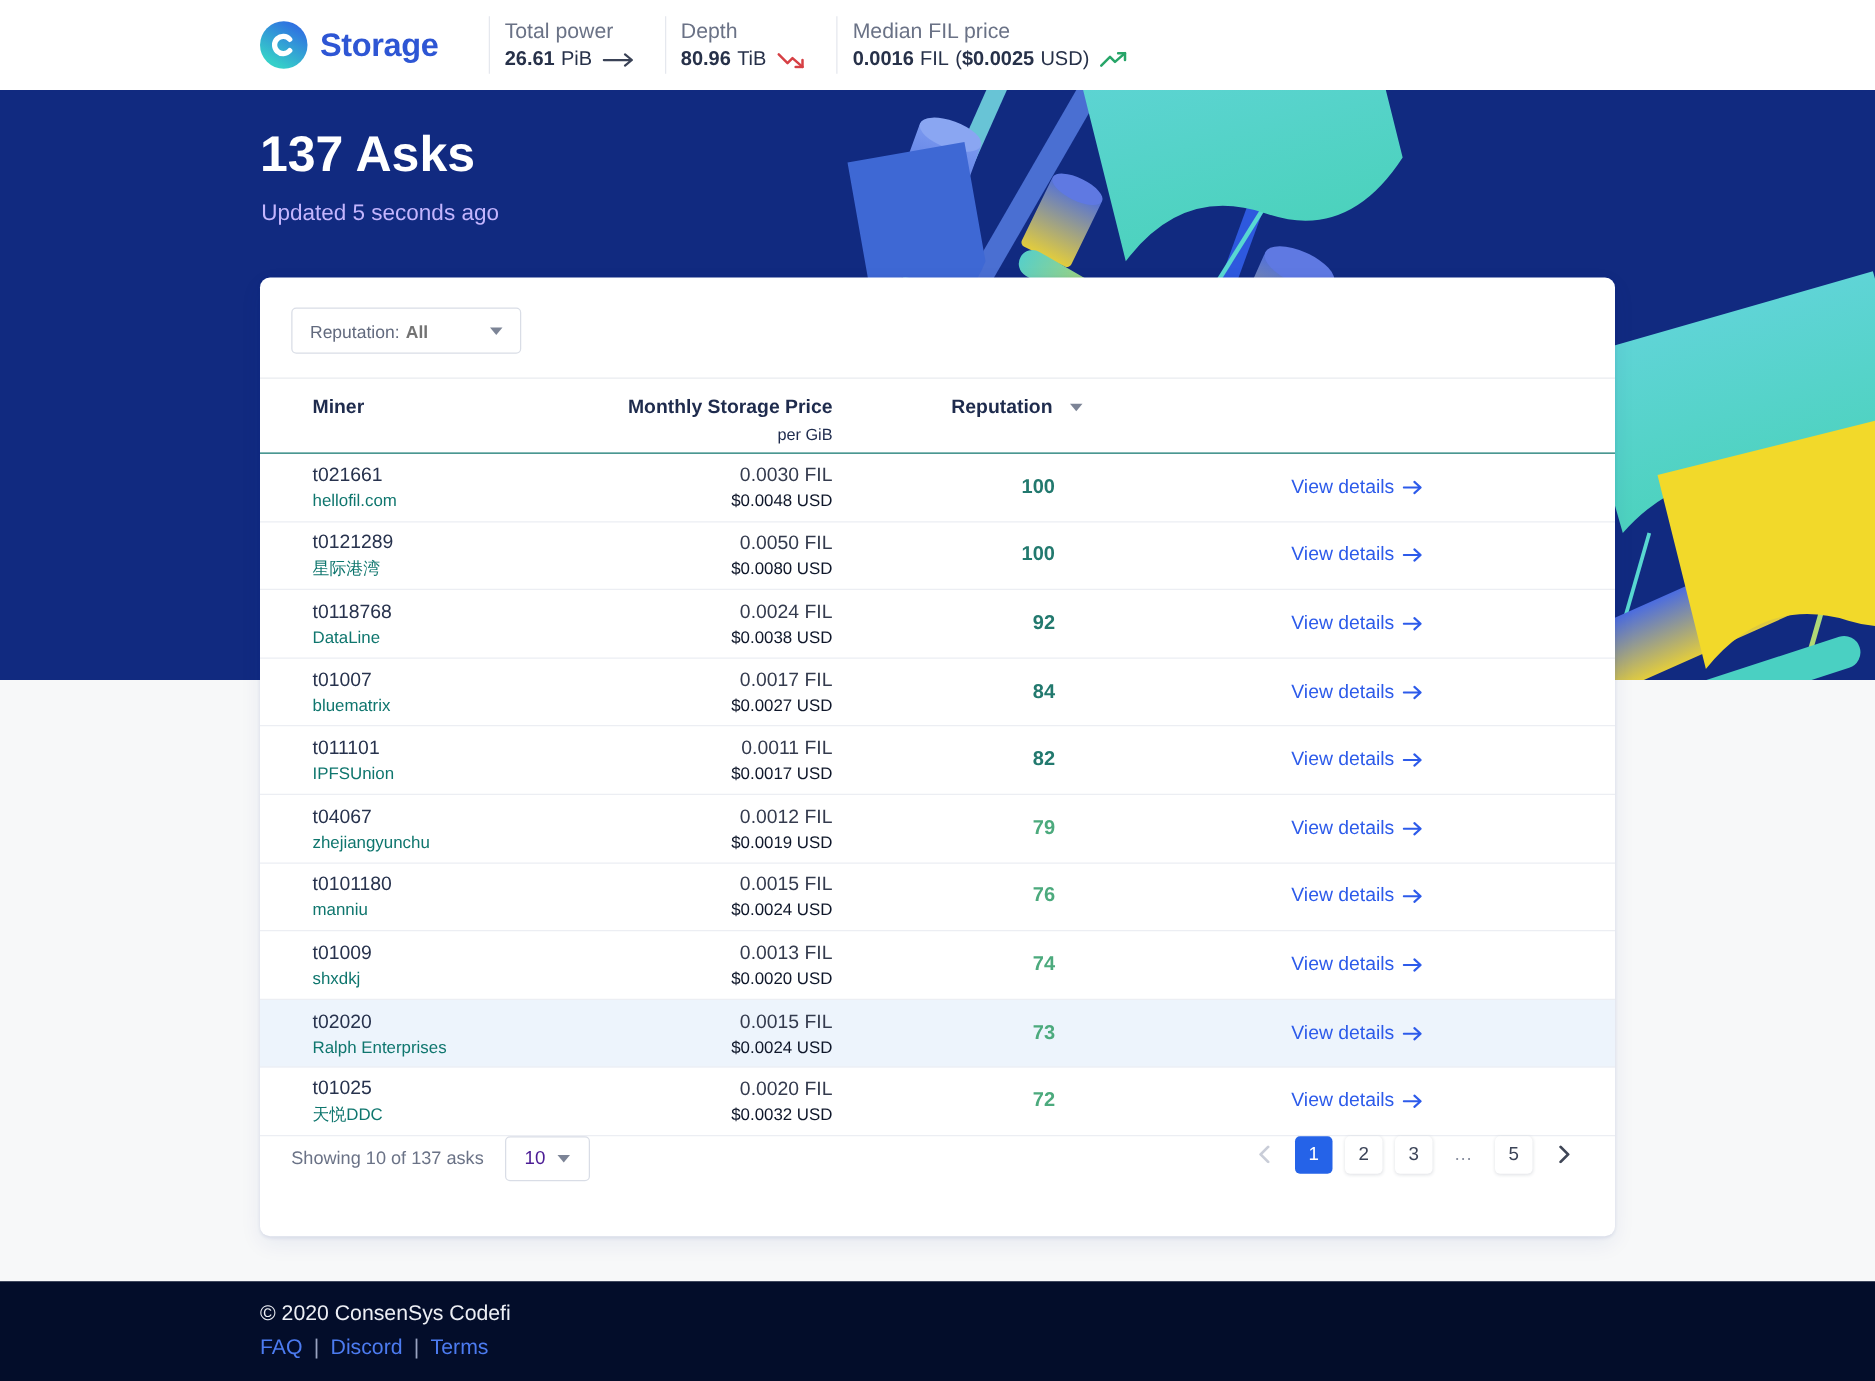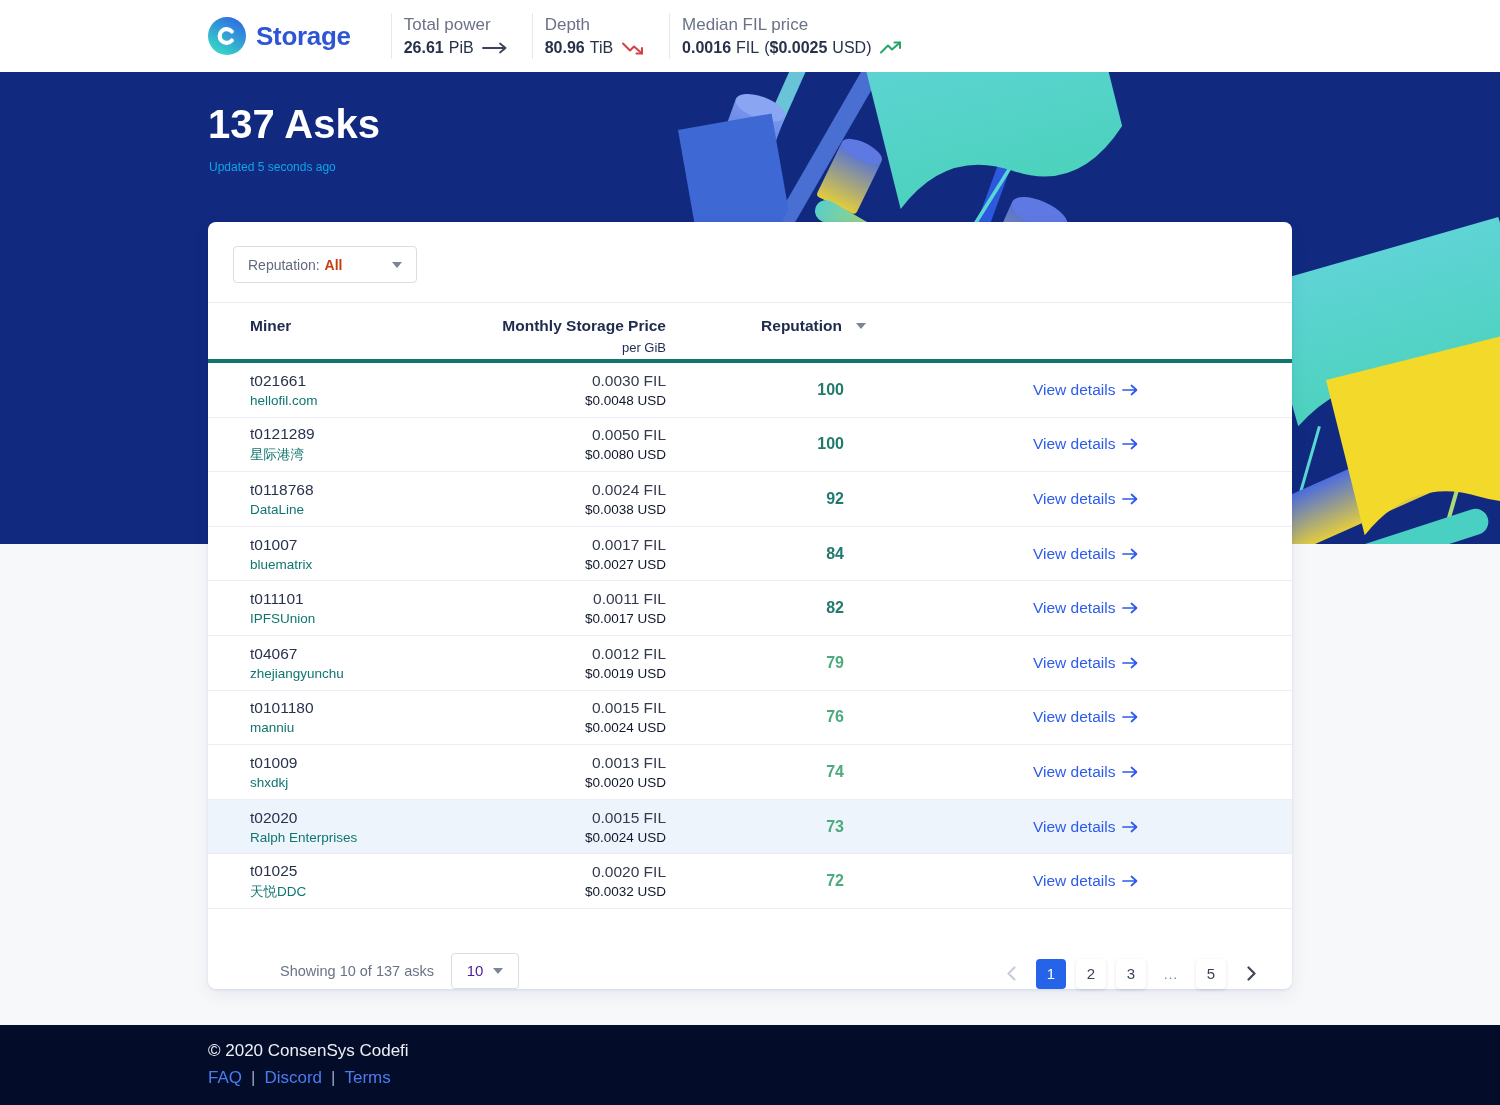--- a/index.html
+++ b/index.html
@@ -34,43 +34,43 @@
   .stat-unit { margin-left:5px; }
   .stat-open { margin-left:5px; }
   .trend-icon { margin-left:8px; display:inline-flex; }
   
   .hero {
     position:absolute; top:58px; left:0; width:1500px; height:486px;
     background:#112a80; overflow:hidden; z-index:1;
   }
   .hero-art { position:absolute; top:0; left:0; }
   .hero-title { position:absolute; left:208px; top:44px; font-size:40px; font-weight:700; color:#ffffff; z-index:2; }
-  .hero-updated { position:absolute; left:209px; top:102px; font-size:12px; color:#0ea5e9; z-index:2; }
+  .hero-updated { position:absolute; left:209px; top:102px; font-size:18px; color:#c4b5fd; z-index:2; }
   
   .card {
     position:absolute; top:222px; left:208px; width:1084px; height:767px;
     background:#ffffff; border-radius:8px; z-index:20;
     box-shadow:0 1px 3px rgba(16,42,128,.10), 0 6px 18px rgba(16,42,128,.07);
     display:flex; flex-direction:column;
   }
   .filter-bar { height:81px; padding:24px 0 0 25px; border-bottom:1px solid #e9ebf0; }
   .dropdown {
     width:184px; height:37px; border:1px solid #d9dde6; border-radius:4px; background:#fff;
     display:inline-flex; align-items:center; justify-content:space-between;
     padding:0 14px; font-size:14px; cursor:pointer;
   }
   .dropdown .dd-label { color:#626a7e; }
-  .dropdown .dd-value { font-weight:700; color:#c2410c; margin-left:5px; }
+  .dropdown .dd-value { font-weight:700; color:#737373; margin-left:5px; }
   .caret {
     width:0; height:0; display:inline-block;
     border-left:5px solid transparent; border-right:5px solid transparent;
     border-top:6px solid #7c8496;
   }
   
-  .thead { height:60px; display:flex; padding:14px 0 0 42px; border-bottom:4px solid #0f766e; font-size:15.5px; font-weight:700; }
+  .thead { height:60px; display:flex; padding:14px 0 0 42px; border-bottom:1px solid #0f766e; font-size:15.5px; font-weight:700; }
   .c-miner { width:236px; text-align:left; }
   .c-price { width:180px; text-align:right; }
   .c-rep   { width:200px; text-align:right; }
   .c-gap   { width:167px; }
   .c-view  { flex:1; text-align:left; }
   .th-sub { font-size:13px; font-weight:400; margin-top:5px; color:#1e2b4d; }
   .th-rep-inner { display:inline-flex; align-items:center; gap:14px; }
   .tbody { }
   .trow {
     display:flex; align-items:center; height:54.6px; padding-left:42px;
@@ -83,21 +83,21 @@
   .price-usd { font-size:13.5px; color:#0f172a; margin-top:3px; }
   .rep-cell { padding-right:22px; }
   .rep-score { font-size:16px; font-weight:700; }
   .rep-score.tier-high   { color:#22796e; }
   .rep-score.tier-medium { color:#4caa7d; }
   .view-link {
     display:inline-flex; align-items:center; gap:7px;
     color:#2d5bea; font-size:15.5px; font-weight:500; text-decoration:none; cursor:pointer;
   }
   
-  .pagination-bar { height:80px; display:flex; align-items:flex-end; justify-content:space-between; padding:0 26px 0 25px;margin-left:47px; }
+  .pagination-bar { height:80px; display:flex; align-items:flex-start; justify-content:space-between; padding:0 26px 0 25px; }
   .pag-left { display:flex; align-items:center; }
   .pag-summary { font-size:14.5px; color:#6a7286; }
   .page-size {
     width:68px; height:36px; border:1px solid #d9dde6; border-radius:4px; background:#fff;
     display:inline-flex; align-items:center; justify-content:center; gap:10px;
     margin-left:17px; font-size:15px; color:#4c1d95; cursor:pointer;
   }
   .pag-right { display:flex; align-items:center; gap:10px; }
   .pg-chevron { width:30px; height:30px; display:flex; align-items:center; justify-content:center; cursor:pointer; }
   .page-btn {

